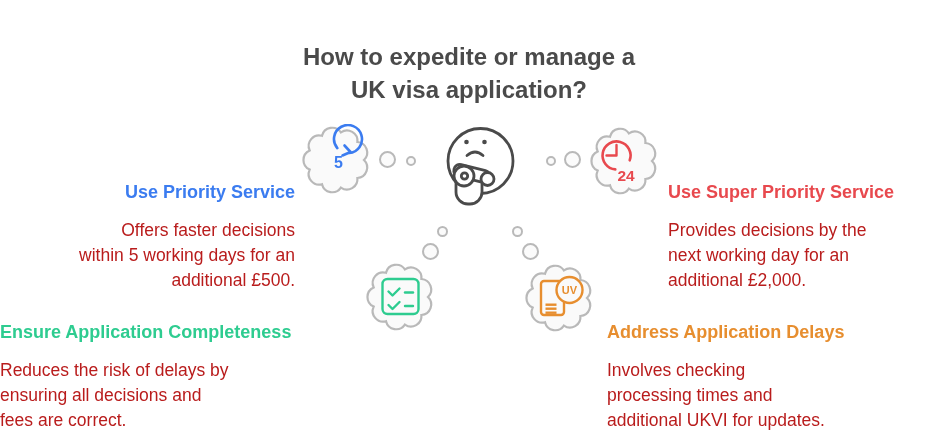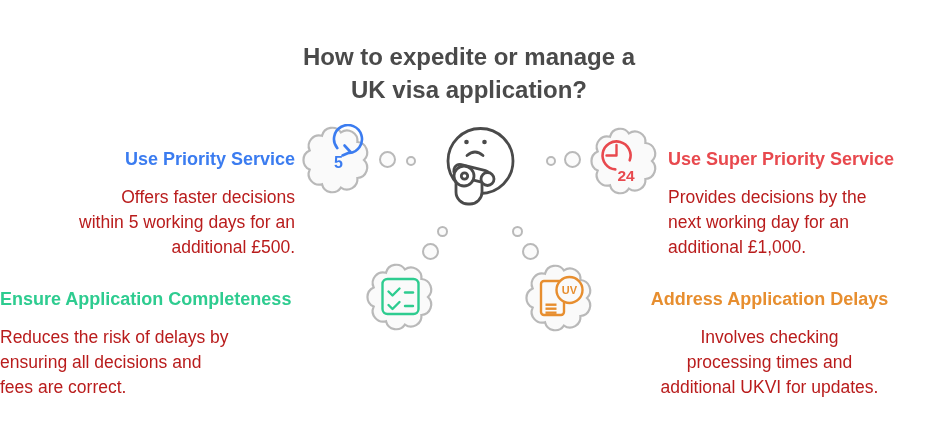--- a/index.html
+++ b/index.html
@@ -4,32 +4,32 @@
 <style>
   html,body{margin:0;padding:0;background:#ffffff;}
   .canvas{
     position:relative;width:938px;height:446px;background:#ffffff;
     font-family:"Liberation Sans", sans-serif;overflow:hidden;padding-left:32px;
   }
   .title{
     position:absolute;left:0;top:40px;width:938px;text-align:center;
     font-size:24px;line-height:33px;font-weight:700;color:#4a4a4a;
   }
-  .tb{position:absolute;}
+  .tb{position:absolute;margin-top:33px;}
   .tb h2{
     margin:0 0 15px 0;font-size:18px;line-height:22px;font-weight:700;
     white-space:nowrap;
   }
   .tb .dl{
     font-size:17.5px;line-height:25px;color:#b91c1c;white-space:nowrap;
   }
   .tb.tl{left:0;top:148px;width:295px;text-align:right;}
   .tb.tr{left:668px;top:148px;width:270px;text-align:left;}
   .tb.bl{left:0;top:288px;width:356px;text-align:left;}
-  .tb.br{left:607px;top:288px;width:325px;text-align:center;}
+  .tb.br{left:607px;top:288px;width:325px;text-align:left;}
   .c-blue{color:#3b7cf0;}
   .c-red{color:#e8494e;}
   .c-green{color:#2ecc90;}
   .c-orange{color:#e78e2f;}
   .cloud{position:absolute;}
   .dot{
     position:absolute;border-radius:50%;background:#fbfbfb;
     border:2px solid #b9b9b9;box-sizing:border-box;
   }
   .face{position:absolute;left:430px;top:116px;}
@@ -89,21 +89,21 @@
     <use href="#cloud" fill="#fafafa" stroke="#b9b9b9" stroke-width="2.2"></use>
     <path d="M27.3,44.4 A14,14 0 1 1 41.7,35.3" fill="none" stroke="#e8494e" stroke-width="2.6" stroke-linecap="round"></path>
     <path d="M28.5,30.5 L28.5,20 M28.5,30.5 L18.5,30.5" fill="none" stroke="#e8494e" stroke-width="2.4" stroke-linecap="round"></path>
     <text x="38" y="56" font-size="15.5" fill="#e8494e">24</text>
   </svg>
 
   <div class="tb tr">
     <h2 class="c-red">Use Super Priority Service</h2>
     <div class="dl">Provides decisions by the</div>
     <div class="dl">next working day for an</div>
-    <div class="dl">additional £1,000.</div>
+    <div class="dl">additional £2,000.</div>
   </div>
 
   <div class="dot" style="left:437px;top:226px;width:11px;height:11px"></div>
   <div class="dot" style="left:422px;top:243px;width:17px;height:17px"></div>
 
   <div class="dot" style="left:512px;top:226px;width:11px;height:11px"></div>
   <div class="dot" style="left:522px;top:243px;width:17px;height:17px"></div>
 
   <svg class="cloud" style="left:364px;top:261px" width="72" height="72" viewBox="0 0 72 72">
     <use href="#cloud" fill="#fafafa" stroke="#b9b9b9" stroke-width="2.2"></use>

